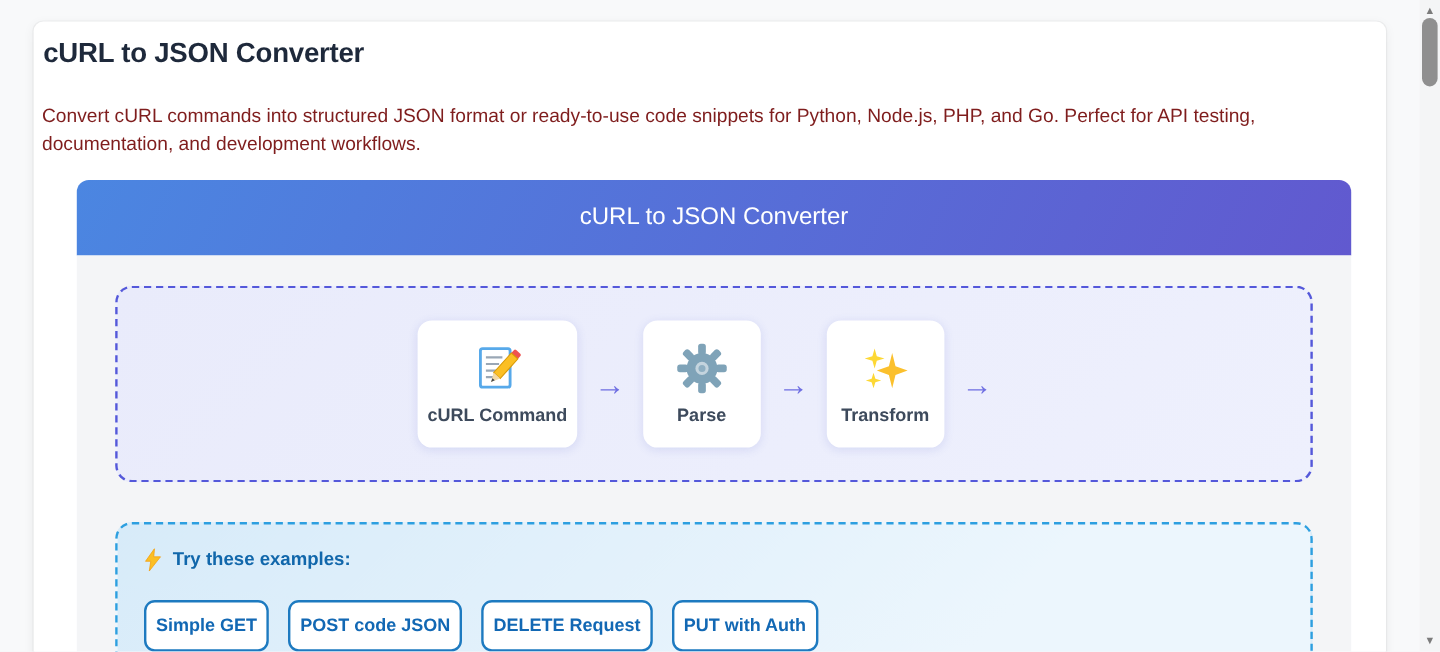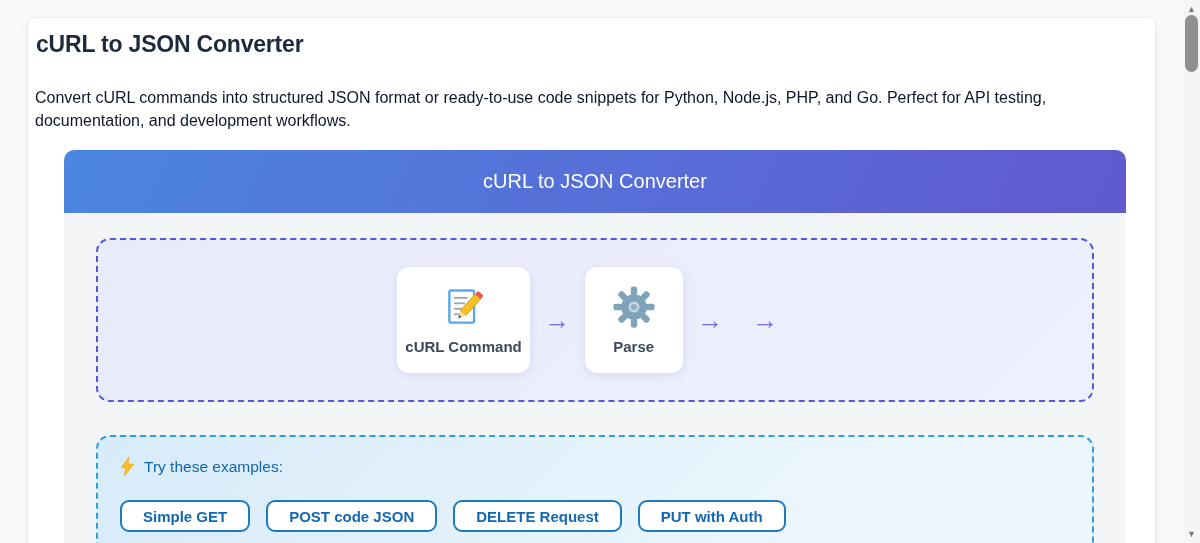--- a/index.html
+++ b/index.html
@@ -13,21 +13,21 @@
     position:absolute; left:28px; top:18px; width:1127px; height:600px;
     background:#ffffff; border-radius:8px;
     box-shadow:0 0 0 1px rgba(0,0,0,0.04), 0 2px 10px rgba(0,0,0,0.06);
   }
   .page-title{
     position:absolute; left:8px; top:13px;
     font-size:23px; font-weight:700; color:#1e293b; letter-spacing:-0.2px;
   }
   .page-desc{
     position:absolute; left:7px; top:68px; width:1090px;
-    font-size:16px; line-height:23px; color:#0f172a;
+    font-size:16px; line-height:23px; color:#7f1d1d;
   }
   .converter{
     position:absolute; left:36px; top:132px; width:1062px;
   }
   .conv-header{
     height:63px; border-radius:10px 10px 0 0;
     background:linear-gradient(115deg, var(--header_grad_start,#4b86e1), var(--header_grad_end,#6159cf));
     display:flex; align-items:center; justify-content:center;
     color:#ffffff; font-size:20px; font-weight:400;
   }
@@ -55,28 +55,28 @@
     line-height:1;
   }
   .examples-box{
     border:2px dashed var(--examples_border,#2d9fe0);
     border-radius:14px;
     background:linear-gradient(135deg,#d7ebf9 0%,#ecf6fd 70%);
     padding:20px 22px; height:175px;
   }
   .examples-heading{
     display:flex; align-items:center; gap:9px;
-    color:var(--examples_text,#1167ab); font-size:15.5px; font-weight:400;
+    color:var(--examples_text,#1167ab); font-size:15.5px; font-weight:700;
   }
   .examples-buttons{ margin-top:24px; display:flex; gap:16px; }
   .example-btn{
     background:#ffffff; border:2px solid var(--button_border,#1d7ac0);
     color:var(--button_text,#1268b4); font-weight:700; font-size:15px;
     font-family:"Liberation Sans", sans-serif;
-    height:32px; padding:0 21px; border-radius:9px; cursor:pointer;
+    height:43px; padding:0 8px; border-radius:9px; cursor:pointer;
     display:inline-flex; align-items:center;
   }
   .scrollbar{
     position:absolute; right:0; top:0; width:17px; height:543px;
     background:#f4f5f6;
   }
   .sb-arrow{
     position:absolute; left:0; right:0; height:12px;
     display:flex; align-items:center; justify-content:center;
     color:#7b7b7b; font-size:9px; cursor:pointer;
@@ -141,20 +141,30 @@
               </g>
               <circle cx="24" cy="24" r="6" fill="#c4d4de"></circle>
               <circle cx="24" cy="24" r="3.2" fill="#8fafc2"></circle>
             </svg>
           </div>
           <div class="flow-label">Parse</div>
         </div>
 
         <span class="flow-arrow">→</span>
 
+        <div class="flow-card">
+          <div class="flow-icon">
+            <svg width="44" height="44" viewBox="0 0 48 48">
+              <path fill="#fbc02d" d="M30 10 L33 22 L44 26 L33 30 L30 42 L27 30 L16 26 L27 22 Z"></path>
+              <path fill="#fdd835" d="M14 6 L16 13 L23 15 L16 17 L14 24 L12 17 L5 15 L12 13 Z"></path>
+              <path fill="#fdd835" d="M13 28 L14.7 33.5 L20 35 L14.7 36.5 L13 42 L11.3 36.5 L6 35 L11.3 33.5 Z"></path>
+            </svg>
+          </div>
+          <div class="flow-label">Transform</div>
+        </div>
 
         <span class="flow-arrow">→</span>
 
 
       </div>
 
       <div class="examples-box">
         <div class="examples-heading">
           <span>
             <svg width="15" height="19" viewBox="0 0 24 30">

